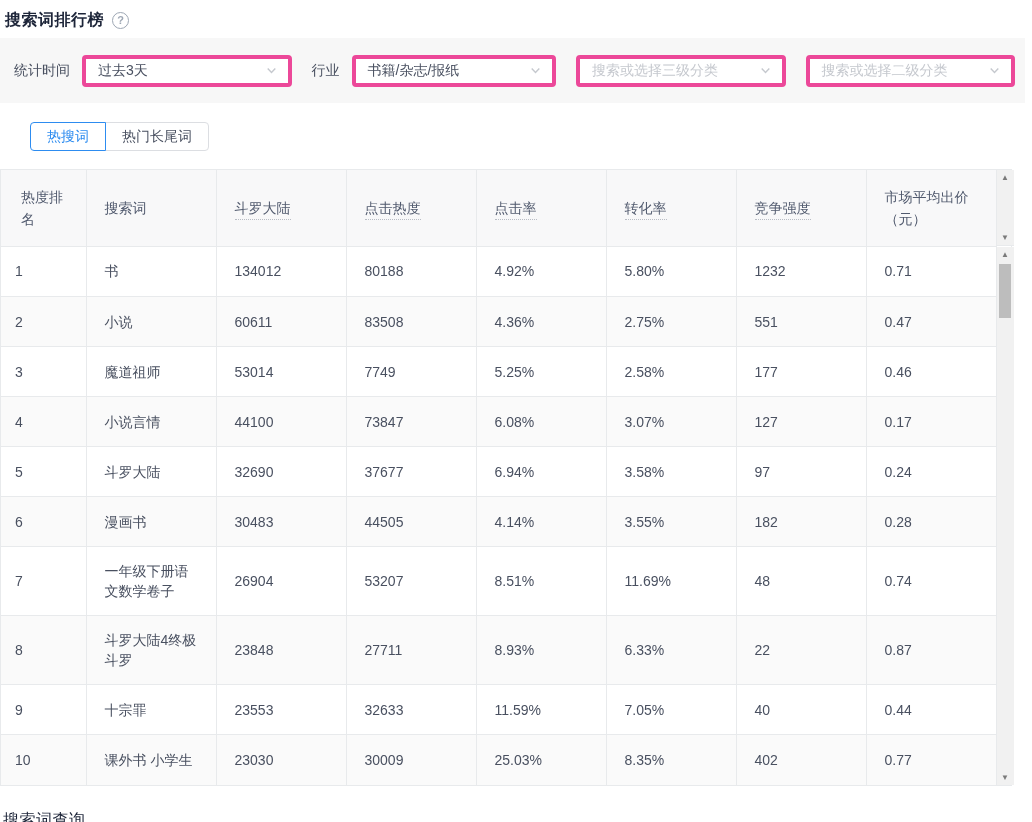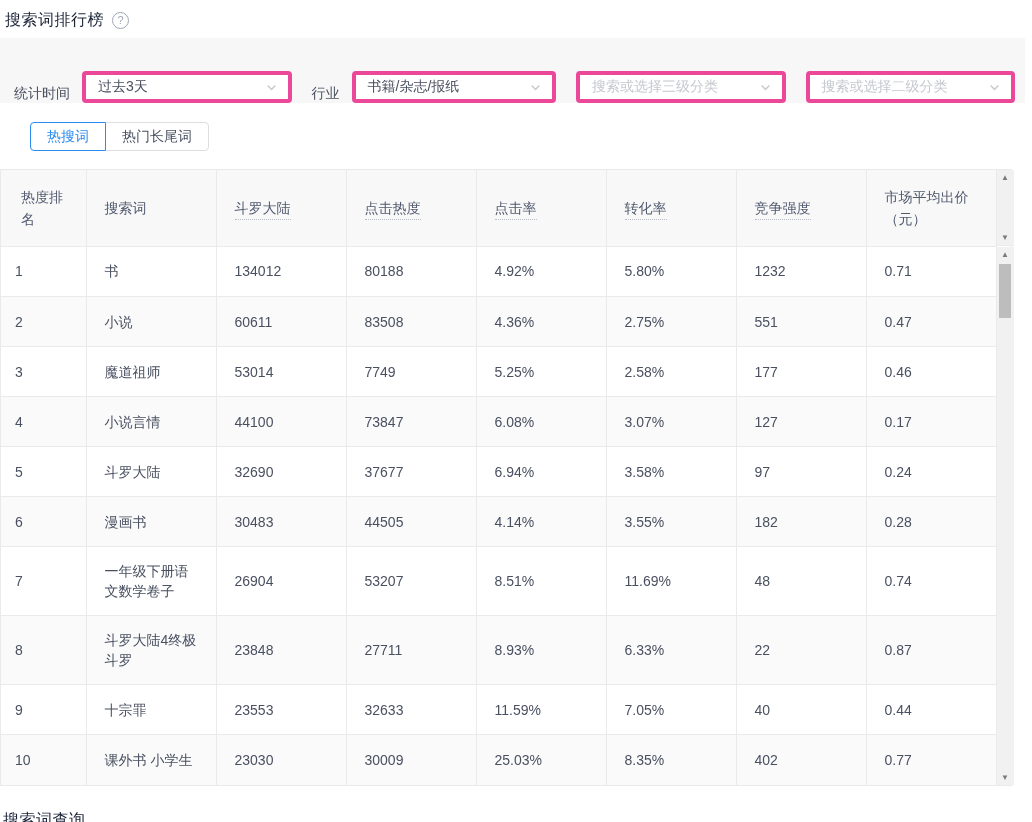--- a/index.html
+++ b/index.html
@@ -1,26 +1,26 @@
 <!DOCTYPE html>
 <html><head>
 <meta charset="utf-8">
 <style>
   * { margin:0; padding:0; box-sizing:border-box; }
   html,body { width:1032px; background:#fff; font-family:"Liberation Sans","DejaVu Sans",sans-serif; color:#495060; }
   .page { width:1032px; height:822px; overflow:hidden; background:#fff; }
 
   
-  .page-header { display:flex; align-items:center; padding:10px 0 8px 5px; height:38px; }
+  .page-header { display:flex; align-items:center; padding:10px 0 8px 5px; height:38px;font-weight:bold; }
   .page-title { font-size:16px; color:#1c2438; letter-spacing:.5px; }
   .help { width:17px; height:17px; border:1px solid #9ea7b4; border-radius:50%; color:#9ea7b4;
           font-size:11px; line-height:15px; text-align:center; margin-left:8px; cursor:pointer; }
 
   
-  .filter-bar { width:1025px; height:65px; background:#f7f7f7; display:flex; align-items:flex-end; padding-left:14px; }
+  .filter-bar { width:1025px; height:65px; background:#f7f7f7; display:flex; align-items:center; padding-left:14px; }
   .flabel { font-size:14px; color:#495060; margin-right:12px; white-space:nowrap; }
   .select { height:32px; background:#fff; border:4px solid #ec4899; border-radius:4px; display:flex;
             align-items:center; justify-content:space-between; padding:0 10px 0 12px; cursor:pointer; margin-right:20px; }
   .select.w1 { width:210px; } .select.w2 { width:205px; } .select.w3 { width:210px; margin-right:10px; }
   .sel-text { font-size:14px; color:#495060; }
   .sel-text.placeholder { color:#c5c8ce; }
   .chev { display:flex; align-items:center; }
 
   
   .tabs { display:flex; margin:19px 0 0 14px; height:29px; }

